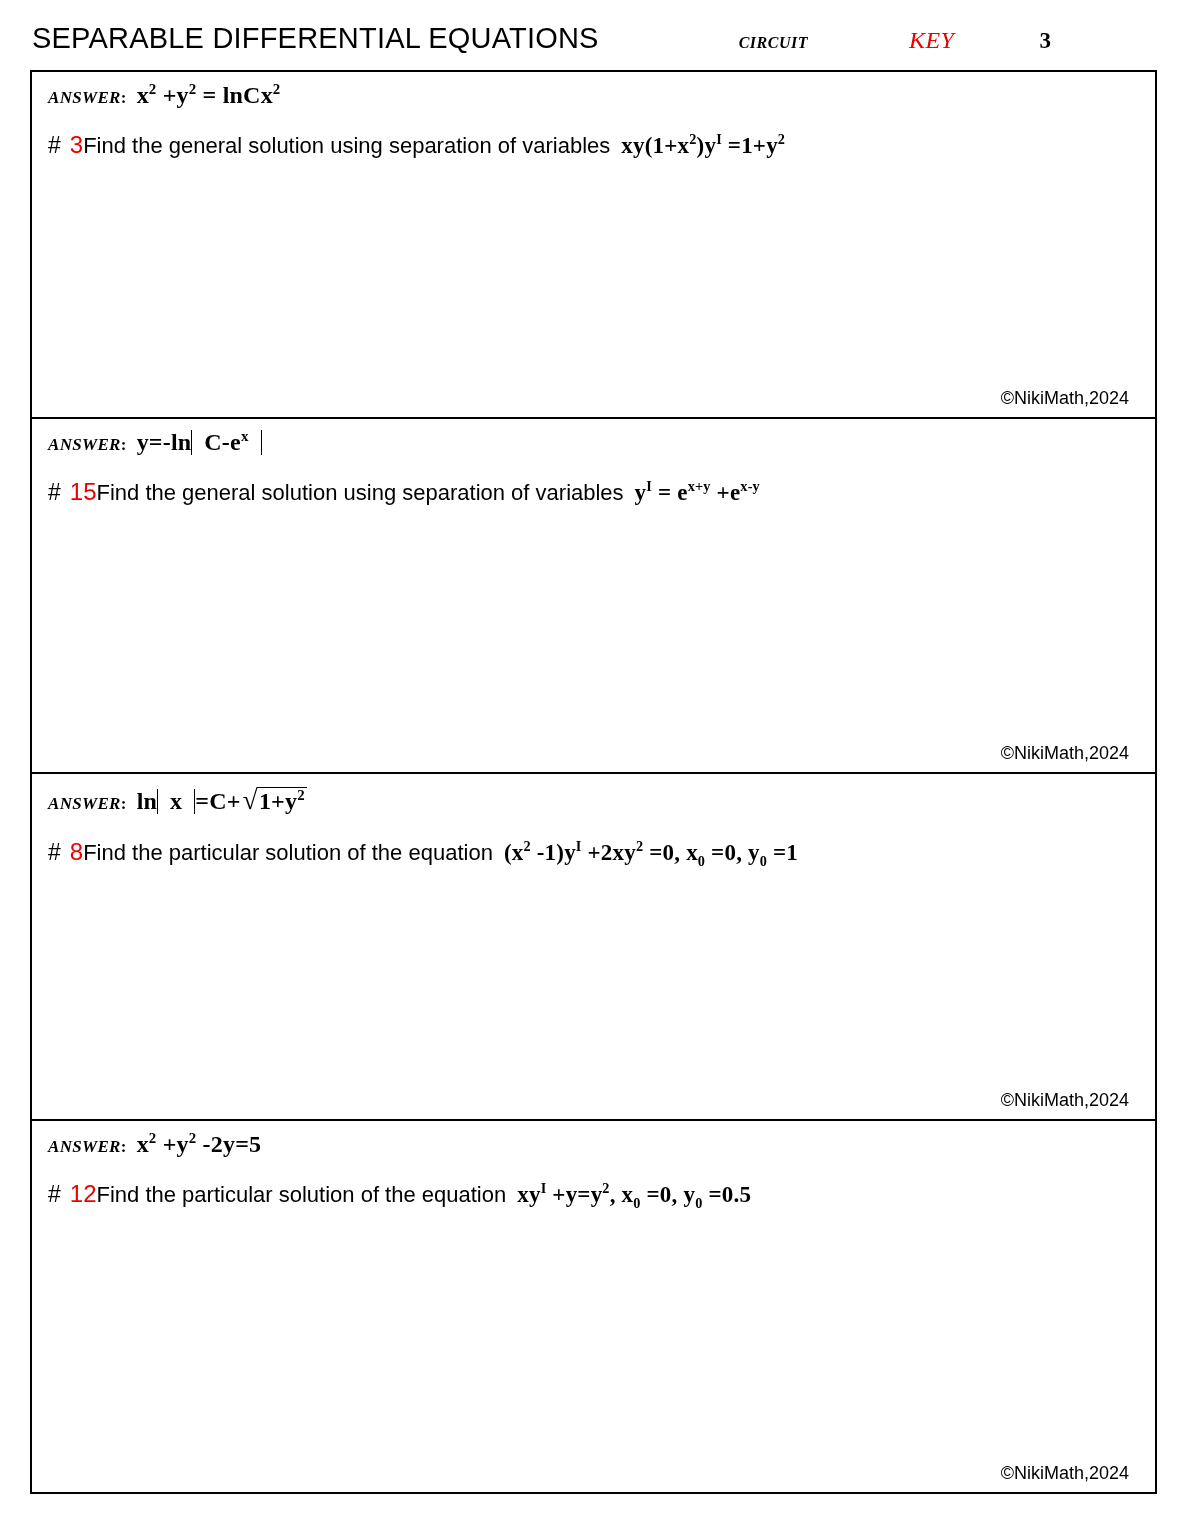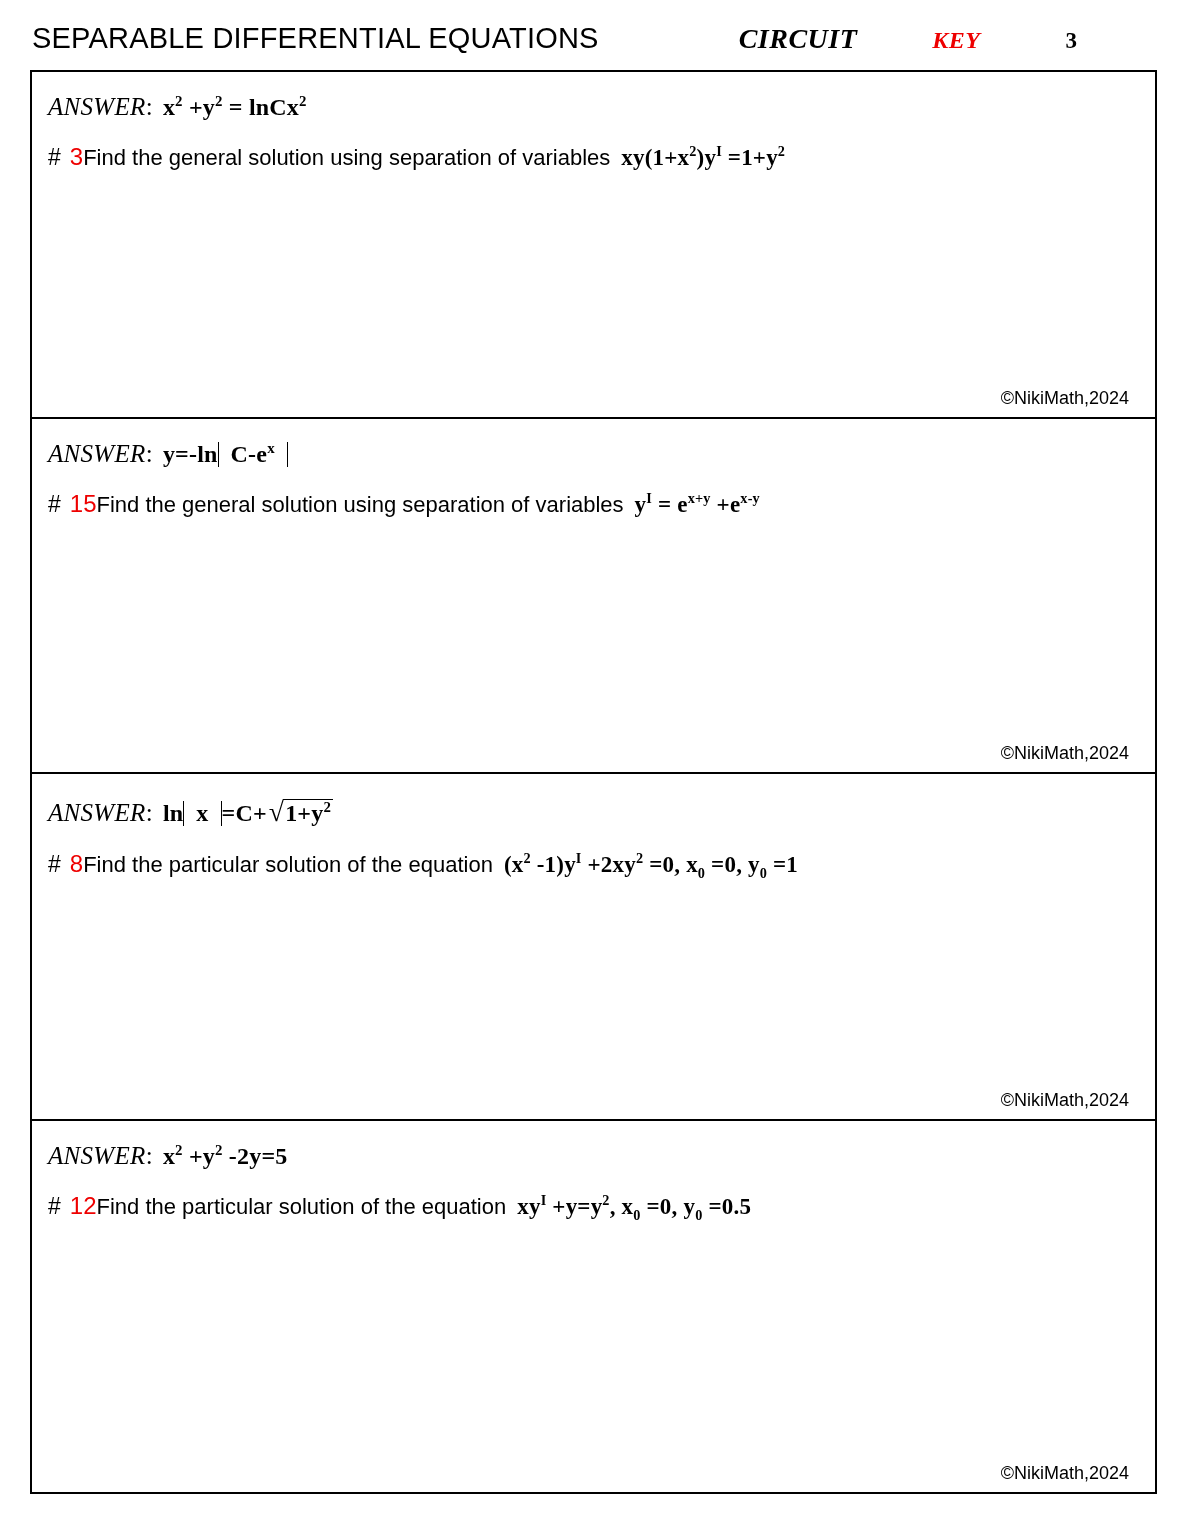--- a/index.html
+++ b/index.html
@@ -33,31 +33,31 @@
   }
   .header-title {
     font-size: 29px;
     letter-spacing: 0.2px;
     white-space: nowrap;
   }
   .header-circuit {
     font-family: "Liberation Serif", serif;
     font-style: italic;
     font-weight: bold;
-    font-size: 28px;
+    font-size: 16px;
     margin-left: 140px;
     letter-spacing: 0.5px;
   }
   .header-key {
     font-family: "Liberation Serif", serif;
     font-style: italic;
-    font-weight: bold;
+    font-weight: normal;
     font-size: 24px;
     color: #ee0000;
-    margin-left: 75px;
+    margin-left: 101px;
     letter-spacing: 0.5px;
   }
   .header-page {
     font-family: "Liberation Serif", serif;
     font-weight: bold;
     font-size: 23px;
     margin-left: 85px;
   }
 
   
@@ -79,34 +79,33 @@
   .card-4 { height: 373px; }
 
   .answer-line {
     display: flex;
     align-items: baseline;
     white-space: nowrap;
   }
   .answer-label {
     font-family: "Liberation Serif", serif;
     font-style: italic;
-    font-weight: normal;
-    font-size: 25px;
+    font-weight: bold;
+    font-size: 17px;
     letter-spacing: 0.3px;
   }
   .answer-label .colon {
     font-style: normal;
   }
   .answer-expr {
     font-family: "Liberation Serif", serif;
     font-weight: bold;
     font-size: 24px;
     margin-left: 10px;
     letter-spacing: 0.2px;
-    margin-top: 12px;
   }
 
   .q-line {
     display: flex;
     align-items: baseline;
     margin-top: 22px;
     white-space: nowrap;
   }
   .q-hash {
     font-size: 23px;

